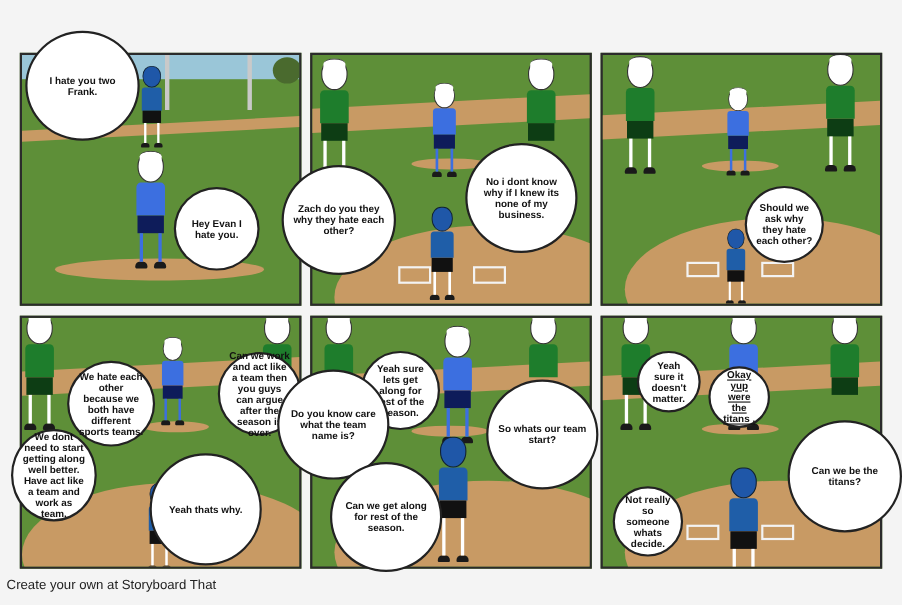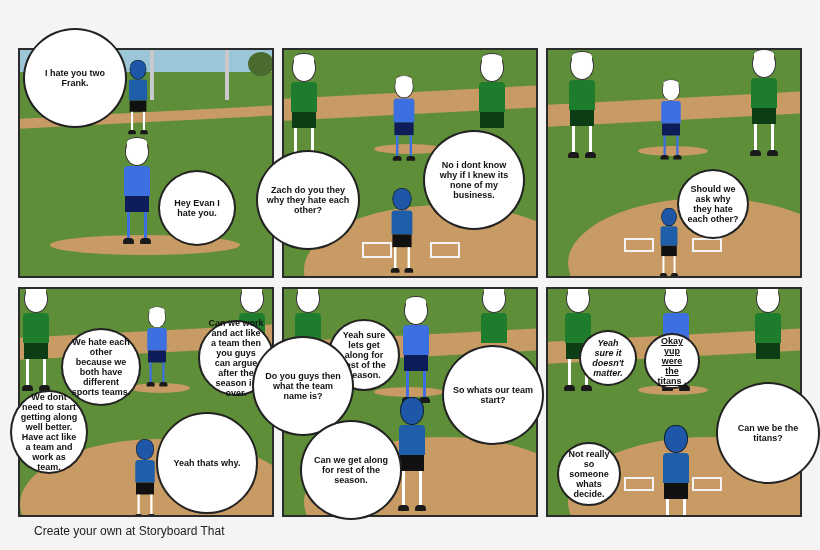--- a/index.html
+++ b/index.html
@@ -25,21 +25,21 @@
   .green .shorts { background:#0d3d14; }
   .blue .torso { background:#3c6fe0; }
   .blue .shorts { background:#0e1c5a; }
   .blue .legs { border-color:#3c6fe0; }
   .catcher .head { background:#1f57a8; border-color:#123; }
   .catcher .head::before { display:none; }
   .catcher .torso { background:#1f5ea8; }
   .catcher .shorts { background:#111; }
   
   .bubble { position:absolute; border-radius:50%; background:#fff; border:2px solid #222; box-sizing:border-box; display:flex; align-items:center; justify-content:center; text-align:center; font-family:"Liberation Sans", sans-serif; font-weight:bold; font-size:9px; line-height:10px; color:#111; padding:8px; z-index:5; }
-  .footer { position:absolute; left:34px; top:524px; font-size:12px; color:#222; font-family:"Liberation Sans", sans-serif; }
+  .footer { position:absolute; left:6px; top:524px; font-size:12px; color:#222; font-family:"Liberation Sans", sans-serif; }
 </style>
 </head>
 <body>
 
 <div class="panel" style="left:18px; top:48px;">
   <div class="sky"></div>
   <div class="pole" style="left:130px;"></div>
   <div class="pole" style="left:205px;"></div>
   <div class="tree" style="left:228px; top:2px;"></div>
   <div class="dirt-band" style="top:62px; height:10px;"></div>
@@ -193,21 +193,21 @@
       <div class="legs"></div>
       <div class="shoes">
         <span></span>
         <span></span>
       </div>
   </div>
 </div>
 <div class="bubble" style="left:61px; top:328px; width:80px; height:78px;">We hate each other because we both have different sports teams.</div>
 <div class="bubble" style="left:198px; top:320px; width:76px; height:76px;">Can we work and act like a team then you guys can argue after the season is over.</div>
 <div class="bubble" style="left:10px; top:390px; width:78px; height:84px;">We dont need to start getting along well better. Have act like a team and work as team.</div>
-<div class="bubble" style="left:156px; top:412px; width:102px; height:102px;">Yeah thats why.</div>
+<div class="bubble" style="left:136px; top:412px; width:102px; height:102px;">Yeah thats why.</div>
 
 <div class="panel" style="left:282px; top:287px;">
   <div class="dirt-band" style="top:46px;"></div>
   <div class="mound" style="left:90px; top:98px; width:70px; height:10px;"></div>
   <div class="infield" style="left:20px; top:148px;"></div>
   <div class="char green" style="left:4px; top:-4px;">
     <div class="head"></div>
       <div class="torso"></div>
   </div>
   <div class="char green" style="left:190px; top:-4px;">
@@ -229,21 +229,21 @@
       <div class="torso"></div>
       <div class="shorts"></div>
       <div class="legs" style="height:34px;"></div>
       <div class="shoes">
         <span></span>
         <span></span>
       </div>
   </div>
 </div>
 <div class="bubble" style="left:328px; top:319px; width:72px; height:72px;">Yeah sure lets get along for rest of the season.</div>
-<div class="bubble" style="left:252px; top:336px; width:102px; height:100px;">Do you guys then what the team name is?</div>
+<div class="bubble" style="left:252px; top:336px; width:102px; height:100px;">Do you know care what the team name is?</div>
 <div class="bubble" style="left:442px; top:345px; width:102px; height:100px;">So whats our team start?</div>
 <div class="bubble" style="left:300px; top:420px; width:102px; height:100px;">Can we get along for rest of the season.</div>
 
 <div class="panel" style="left:546px; top:287px;">
   <div class="dirt-band" style="top:46px;"></div>
   <div class="mound" style="left:90px; top:96px; width:70px; height:10px;"></div>
   <div class="infield" style="left:20px; top:148px;"></div>
   <div class="box" style="left:76px; top:188px; width:26px; height:10px;"></div>
   <div class="box" style="left:144px; top:188px; width:26px; height:10px;"></div>
   <div class="char green" style="left:10px; top:-4px;">
@@ -271,18 +271,18 @@
         <span></span>
       </div>
   </div>
   <div class="char catcher" style="left:108px; top:136px;">
     <div class="head"></div>
       <div class="torso"></div>
       <div class="shorts"></div>
       <div class="legs"></div>
   </div>
 </div>
-<div class="bubble" style="left:579px; top:330px; width:58px; height:56px;font-style:italic;">Yeah sure it doesn't matter.</div>
+<div class="bubble" style="left:579px; top:319px; width:58px; height:56px;">Yeah sure it doesn't matter.</div>
 <div class="bubble" style="left:644px; top:333px; width:56px; height:56px;text-decoration:underline;">Okay yup were the titans .</div>
 <div class="bubble" style="left:716px; top:382px; width:104px; height:102px;">Can we be the titans?</div>
 <div class="bubble" style="left:557px; top:442px; width:64px; height:64px;">Not really so someone whats decide.</div>
 
 <div class="footer">Create your own at Storyboard That</div>
 
 </body></html>

